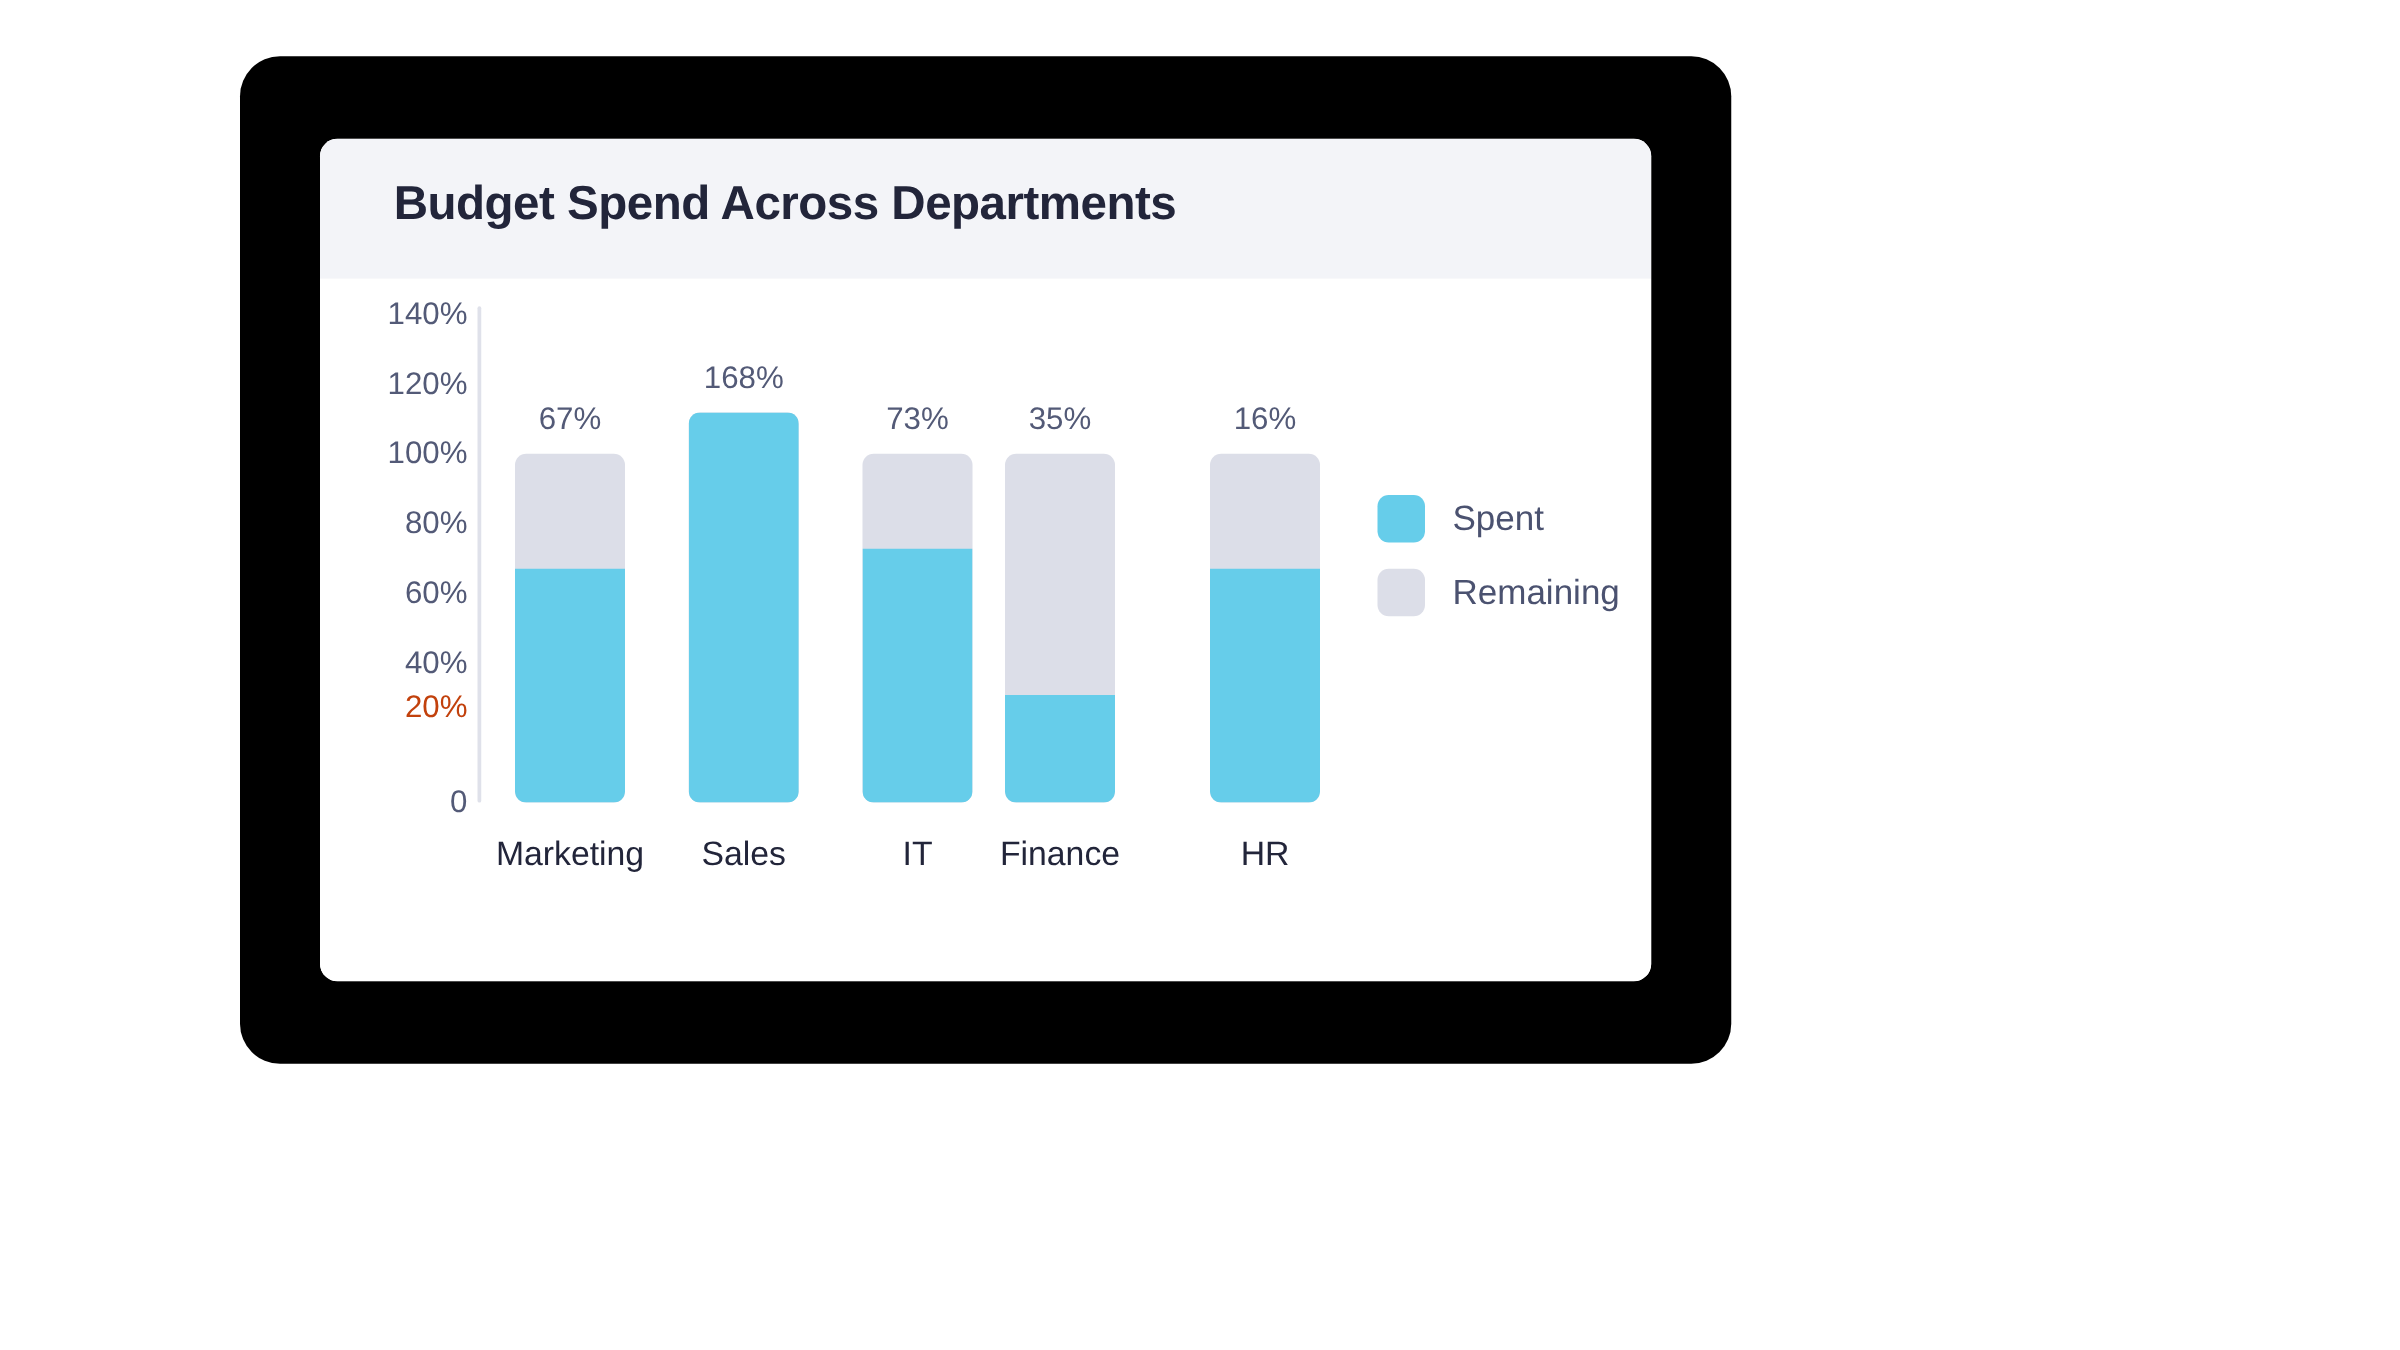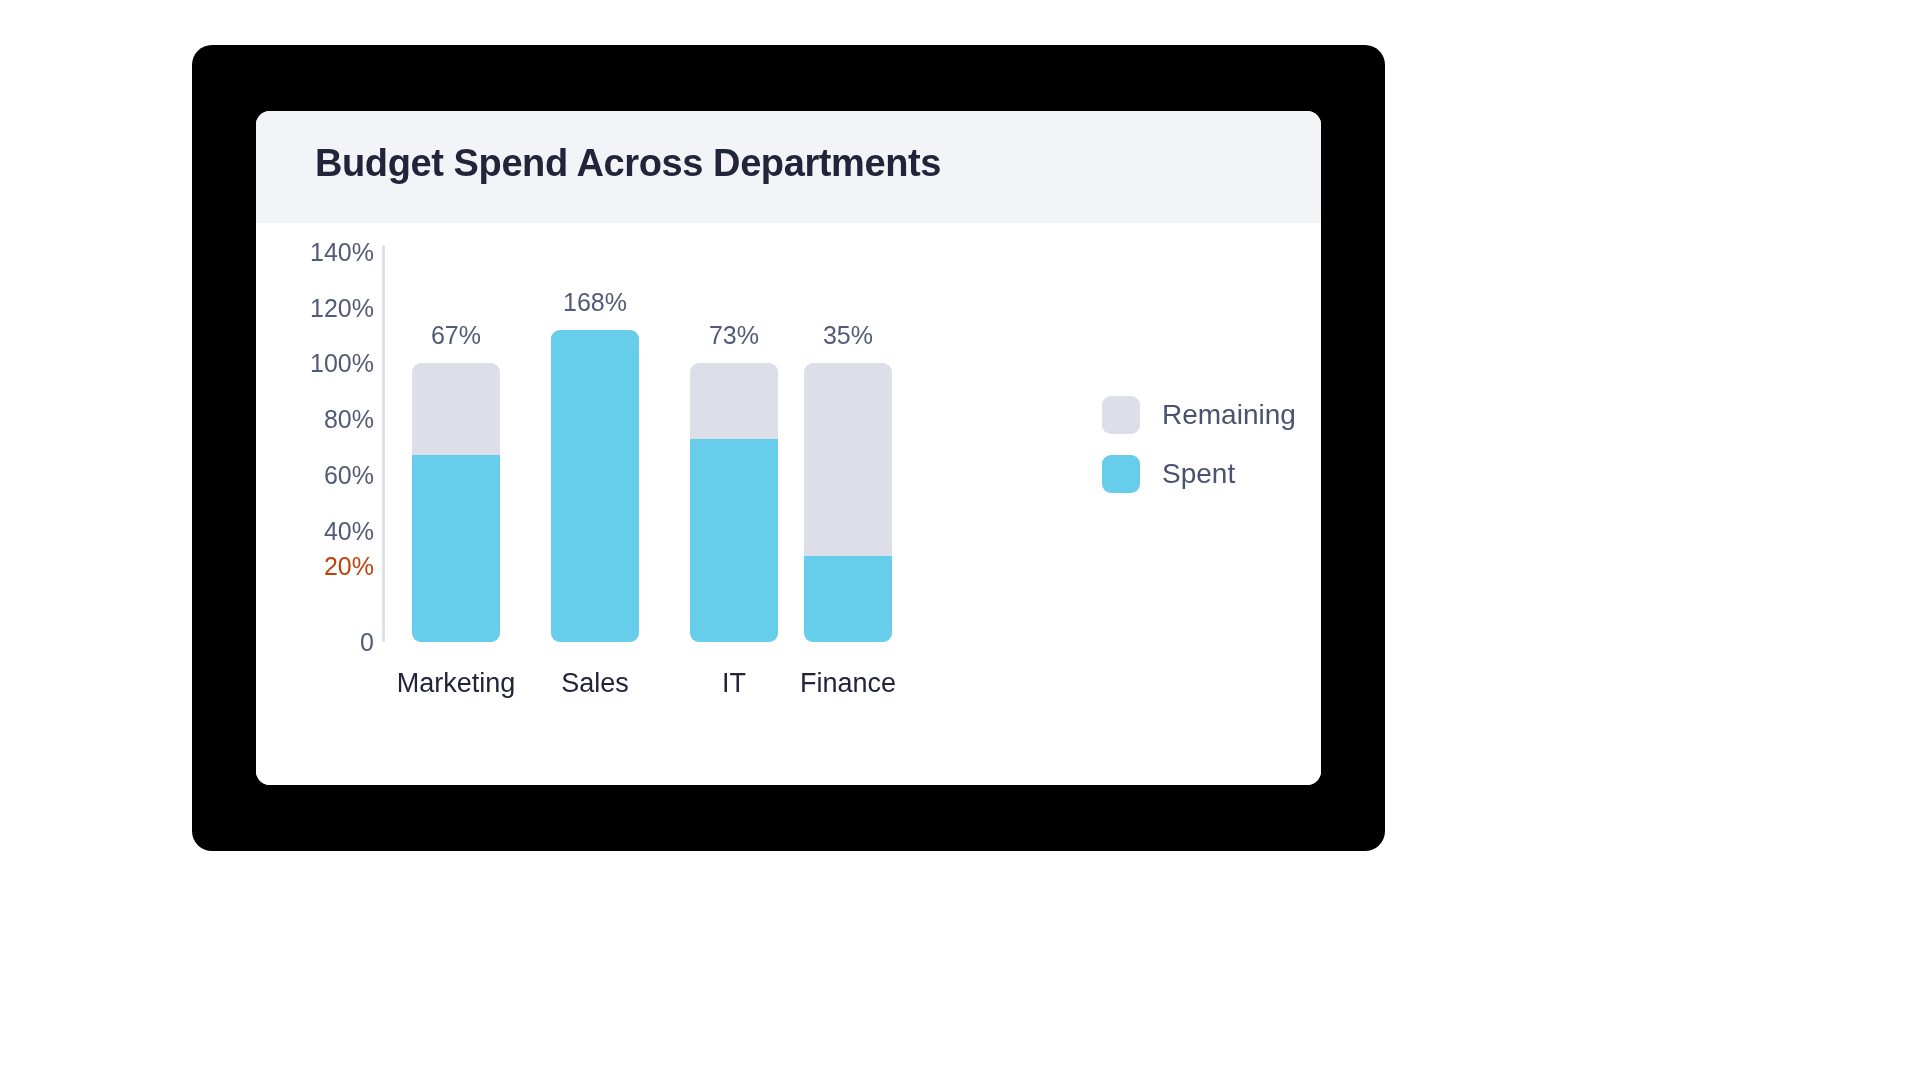--- a/index.html
+++ b/index.html
@@ -23,21 +23,21 @@
     width: 1920px;
     height: 1080px;
   }
   #device-frame {
     position: absolute;
     left: 192px;
     top: 45px;
     width: 1193px;
     height: 806px;
     background: #000000;
-    border-radius: 20px;
+    border-radius: 32px;
     box-sizing: border-box;
   }
   #device-screen {
     position: absolute;
     left: 64px;
     top: 66px;
     width: 1065px;
     height: 674px;
     background: #ffffff;
     border-radius: 14px;
@@ -237,30 +237,37 @@
                 <div class="bar-value" style="top: 100.429px; color: rgb(83, 90, 119);">73%</div>
                 <div class="bar-category" style="top: 447px;">IT</div>
               </div>
               <div class="bar-group" style="left: 418px; height: 562px;">
                 <div class="bar-stack" style="top: 140.429px; height: 278.571px; background: rgb(220, 222, 232);">
                   <div class="bar-spent" style="height: 31%; background: rgb(102, 205, 234);"></div>
                 </div>
                 <div class="bar-value" style="top: 100.429px; color: rgb(83, 90, 119);">35%</div>
                 <div class="bar-category" style="top: 447px;">Finance</div>
               </div>
+              <div class="bar-group" style="left: 582px; height: 562px;">
+                <div class="bar-stack" style="top: 140.429px; height: 278.571px; background: rgb(220, 222, 232);">
+                  <div class="bar-spent" style="height: 67%; background: rgb(102, 205, 234);"></div>
+                </div>
+                <div class="bar-value" style="top: 100.429px; color: rgb(83, 90, 119);">16%</div>
+                <div class="bar-category" style="top: 447px;">HR</div>
+              </div>
             </div>
 
           <div id="legend">
+              <div class="legend-row">
+                <span class="legend-swatch" style="background: rgb(102, 205, 234);"></span>
+                <span class="legend-label">Spent</span>
+              </div>
               <div class="legend-row">
                 <span class="legend-swatch" style="background: rgb(220, 222, 232);"></span>
                 <span class="legend-label">Remaining</span>
               </div>
-              <div class="legend-row">
-                <span class="legend-swatch" style="background: rgb(102, 205, 234);"></span>
-                <span class="legend-label">Spent</span>
-              </div>
             </div>
         </div>
       </div>
 
     </div>
   </div>
 </div>
 
 </body></html>

